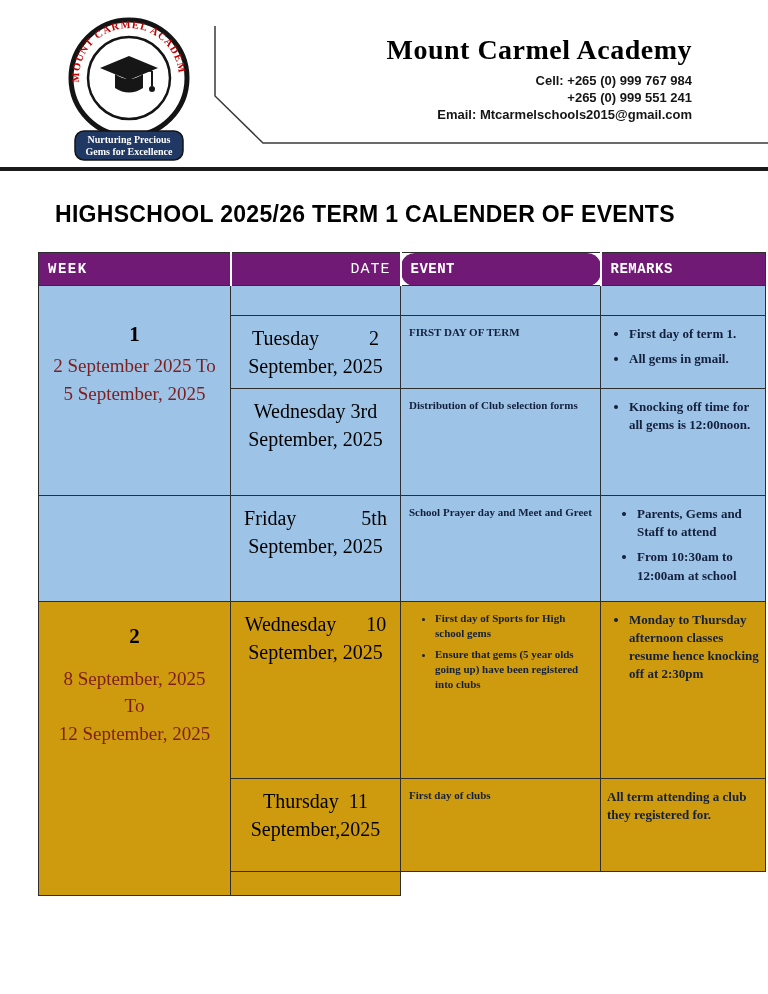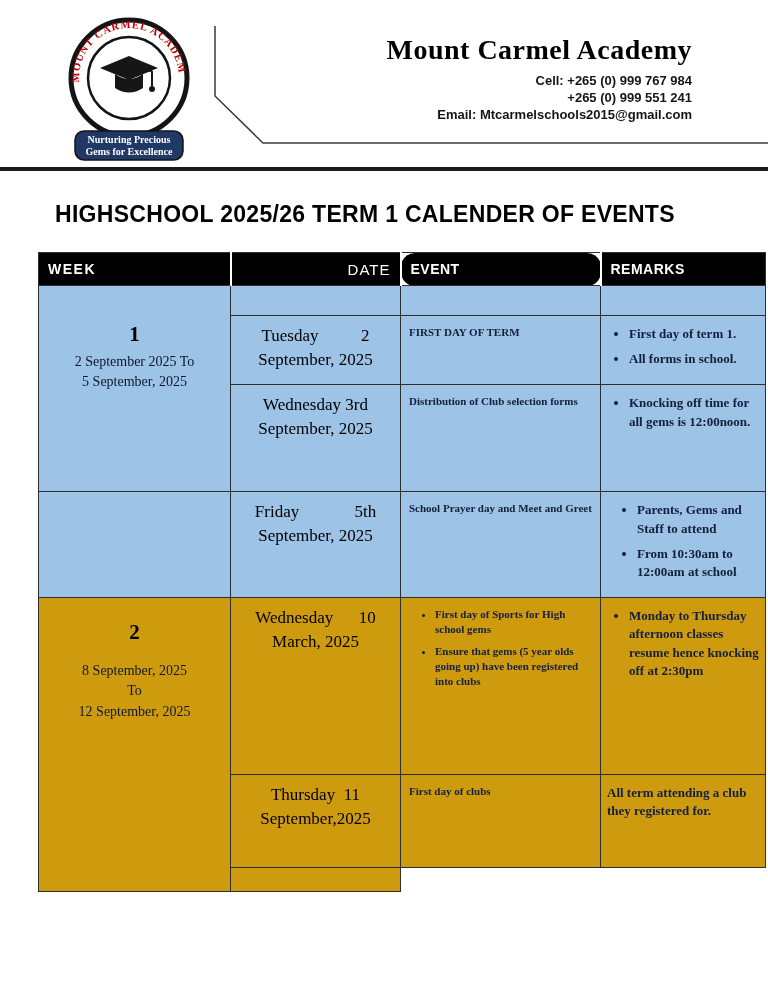--- a/index.html
+++ b/index.html
@@ -27,41 +27,41 @@
   .page-title {
     font-family:"Liberation Sans", sans-serif; font-weight:bold;
     font-size:23px; letter-spacing:0.3px; color:#000;
     margin:30px 0 0 55px;
   }
 
   
   table.cal { border-collapse:collapse; table-layout:fixed; width:727px; margin:24px 0 0 38px; }
   .cal th, .cal td { border:1px solid #2e2e2e; vertical-align:top; }
   .cal thead th {
-    background:#000000; color:#fff; height:15px; vertical-align:middle;
-    padding:4px 9px; font-family:Liberation Sans, sans-serif;
+    background:#701a75; color:#fff; height:15px; vertical-align:middle;
+    padding:4px 9px; font-family:Liberation Mono, monospace;
   }
   .cal thead th + th { border-left:2px solid #fff; }
   .th-week    { text-align:left;  font-size:14px; font-weight:bold;   letter-spacing:1.5px; }
   .th-date    { text-align:right;font-size:15px; font-weight:normal; letter-spacing:1px; }
   .th-event   { text-align:left;  font-size:14px; font-weight:bold;   letter-spacing:0.5px;border-radius:14px; }
   .th-remarks { text-align:left;  font-size:14px; font-weight:bold;   letter-spacing:0.5px; }
 
   td.blue { background:#9DC3E6; }
   td.gold { background:#CE9B0E; }
 
   .week-cell   { text-align:center; }
   .week-cell.w1p { padding-top:36px; }
   .week-cell.w2p { padding-top:22px; }
   .week-num    { font-size:21px; font-weight:bold; color:#000; }
-  .week-range  { font-size:14px; margin-top:5px; white-space:pre-wrap; line-height:1.45; color:#0f172a; }
+  .week-range  { font-size:19px; margin-top:5px; white-space:pre-wrap; line-height:1.45; color:#7f1d1d; }
   .week-range.w2r { margin-top:16px; }
 
   .date-cell {
-    text-align:center; padding:8px 0; font-size:17px;
+    text-align:center; padding:8px 0; font-size:20px;
     white-space:pre-wrap; line-height:1.4; color:#000;
   }
   .event-cell {
     padding:9px 8px; font-size:11px; font-weight:bold;
     color:#131f3c; line-height:1.35;
   }
   .remarks-cell {
     padding:9px 6px; font-size:13px; font-weight:bold;
     color:#131f3c; line-height:1.4;
   }
@@ -145,21 +145,21 @@
         <td class="blue"></td>
       </tr>
 
       <tr style="height:55px">
         <td class="blue date-cell">Tuesday          2
 September, 2025</td>
         <td class="blue event-cell">FIRST DAY OF TERM</td>
         <td class="blue remarks-cell">
           <ul>
               <li>First day of term 1.</li>
-              <li>All forms in school.</li>
+              <li>All gems in gmail.</li>
             </ul>
         </td>
       </tr>
 
       <tr style="height:107px">
         <td class="blue date-cell">Wednesday 3rd
 September, 2025</td>
         <td class="blue event-cell">Distribution of Club selection forms</td>
         <td class="blue remarks-cell">
           <ul>
@@ -182,21 +182,21 @@
       </tr>
 
       <tr style="height:177px">
         <td class="gold week-cell w2p" rowspan="3">
           <div class="week-num">2</div>
           <div class="week-range w2r">8 September, 2025
 To
 12 September, 2025</div>
         </td>
         <td class="gold date-cell">Wednesday      10
-March, 2025</td>
+September, 2025</td>
         <td class="gold event-cell">
           <ul>
               <li>First day of Sports for High school gems</li>
               <li>Ensure that gems (5 year olds going up) have been registered into clubs</li>
             </ul>
         </td>
         <td class="gold remarks-cell">
           <ul>
               <li>Monday to Thursday afternoon classes resume hence knocking off at 2:30pm</li>
             </ul>

